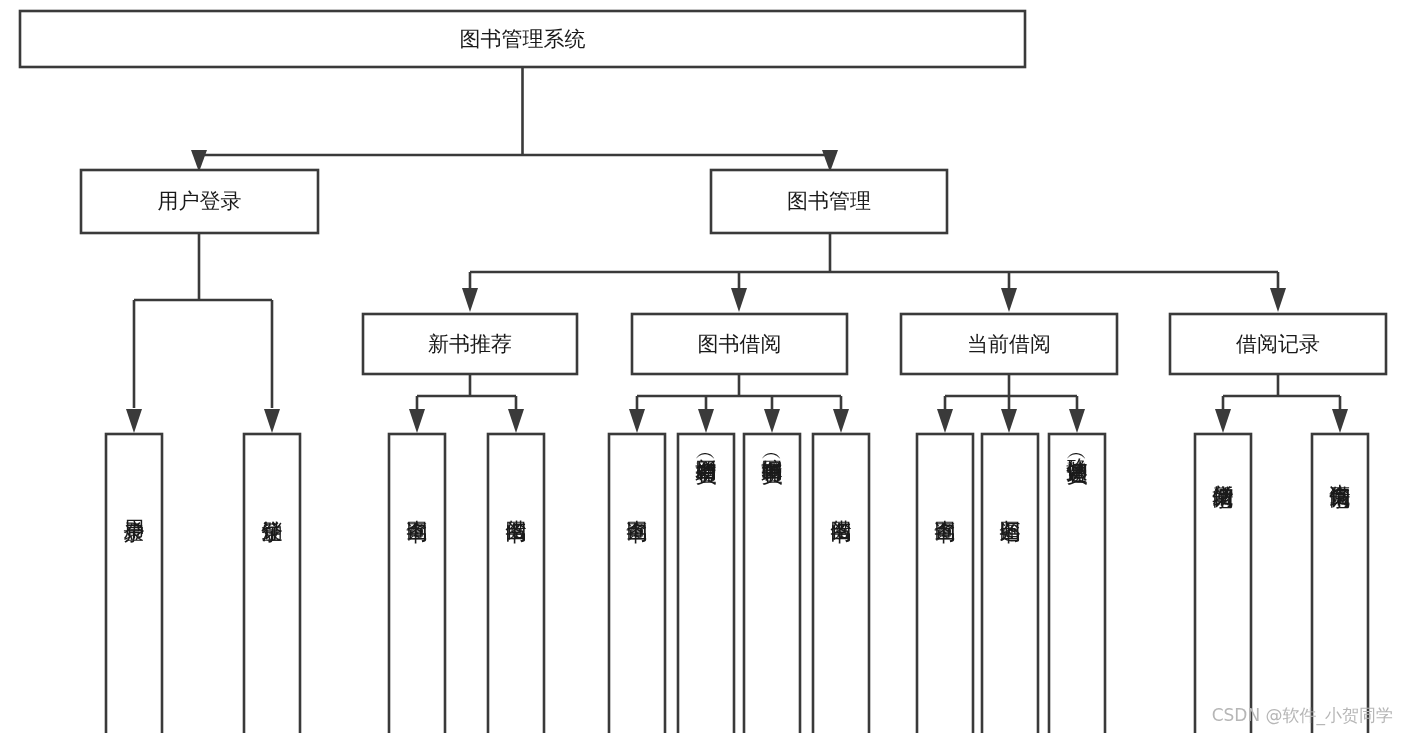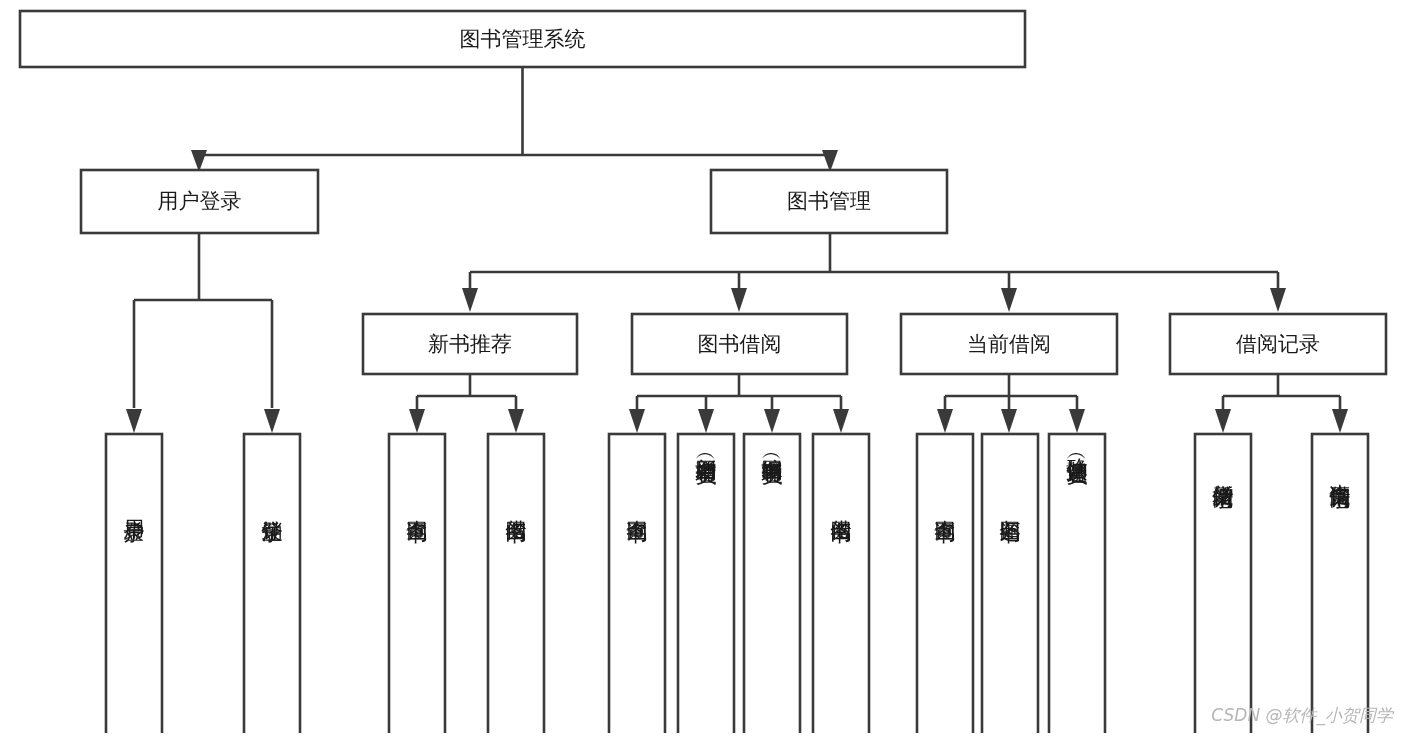--- a/index.html
+++ b/index.html
@@ -57,21 +57,20 @@
   }
   .watermark-text {
     position: absolute;
     right: 12px;
     bottom: 6px;
     font-family: "DejaVu Sans", "Liberation Sans", sans-serif;
     font-size: 17px;
     color: #b6b6b6;
     white-space: nowrap;
     user-select: none;
-    font-style: italic;
   }
 </style>
 </head>
 <body>
 
 <div id="diagram-root">
 
   <svg id="diagram-svg" viewBox="0 0 1405 747" xmlns="http://www.w3.org/2000/svg">
 
     <g>

